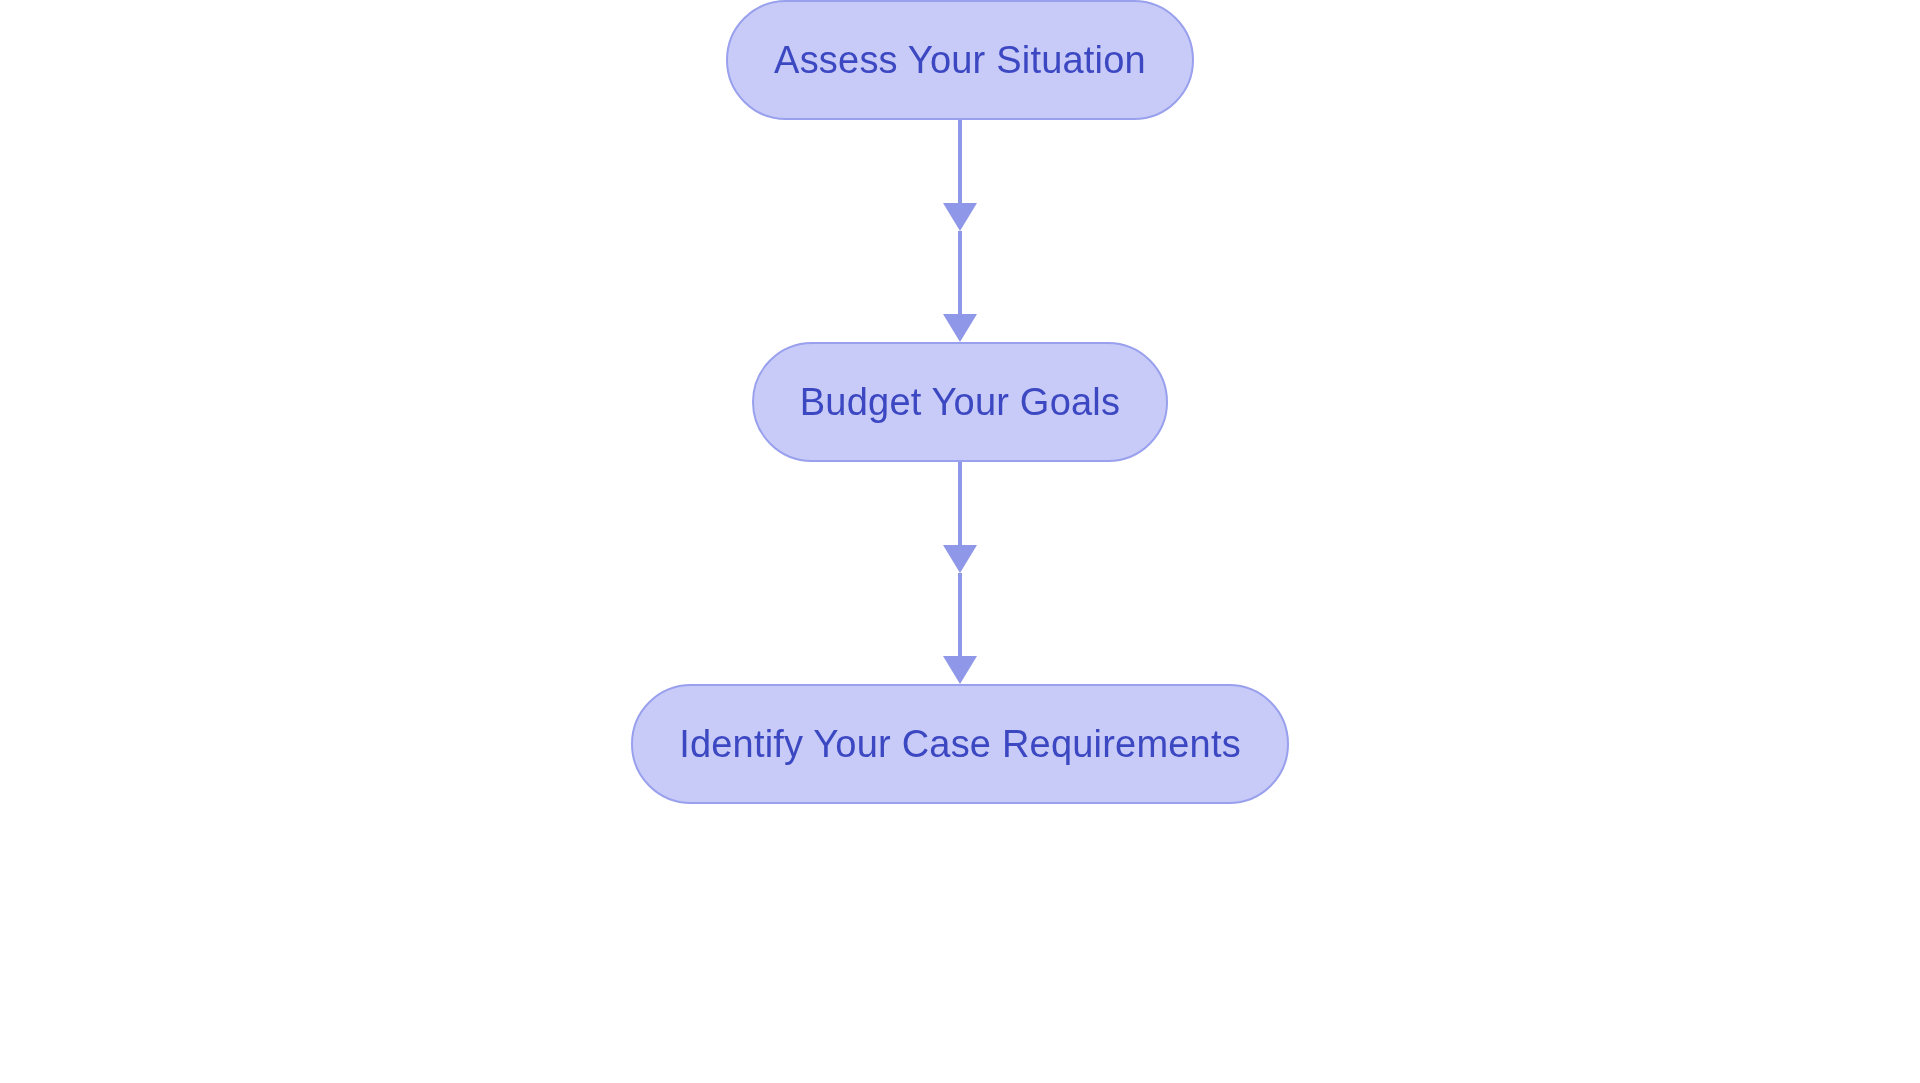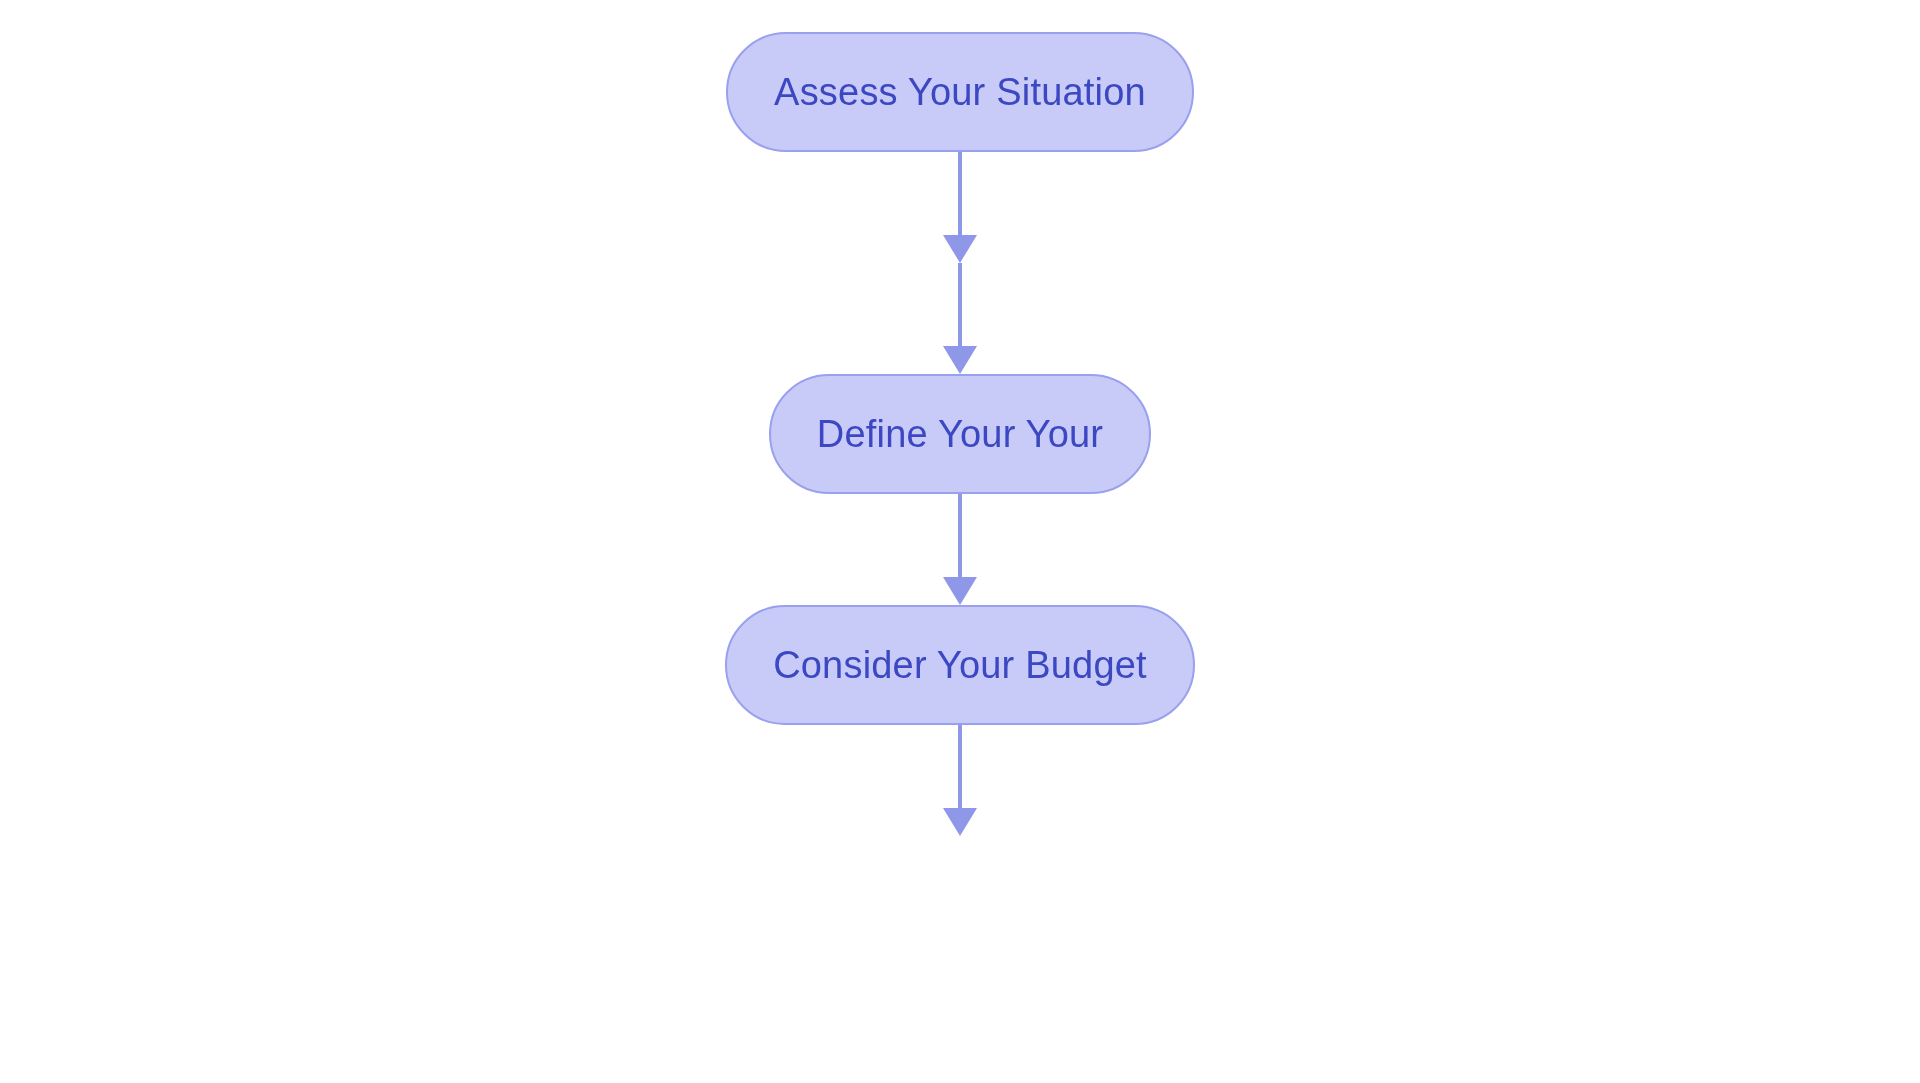--- a/index.html
+++ b/index.html
@@ -10,21 +10,21 @@
   }
   .canvas {
     position: relative;
     width: 1920px;
     height: 1083px;
     background: var(--bg, #ffffff);
     overflow: hidden;
     display: flex;
     flex-direction: column;
     align-items: center;
-    padding-top: 32px;
+    padding-top: 0;
     box-sizing: border-box;
   }
   .flow-node {
     height: 120px;
     min-height: 120px;
     border-radius: 60px;
     background: var(--node-fill, #c8cbf7);
     border: 2px solid var(--node-border, #99a0ed);
     color: var(--node-text, #3c47c2);
     font-size: 38px;
@@ -70,31 +70,31 @@
     <div class="head"></div>
   </div>
 
 
   <div class="connector">
     <div class="shaft"></div>
     <div class="head"></div>
   </div>
 
   <div class="flow-node">
-    <span>Define Your Your</span>
-  </div>
-
-  <div class="connector">
-    <div class="shaft"></div>
-    <div class="head"></div>
-  </div>
-
-  <div class="flow-node">
-    <span>Consider Your Budget</span>
+    <span>Budget Your Goals</span>
   </div>
 
   <div class="connector">
     <div class="shaft"></div>
     <div class="head"></div>
   </div>
 
 
+  <div class="connector">
+    <div class="shaft"></div>
+    <div class="head"></div>
+  </div>
+
+  <div class="flow-node">
+    <span>Identify Your Case Requirements</span>
+  </div>
+
 </div>
 
 </body></html>

